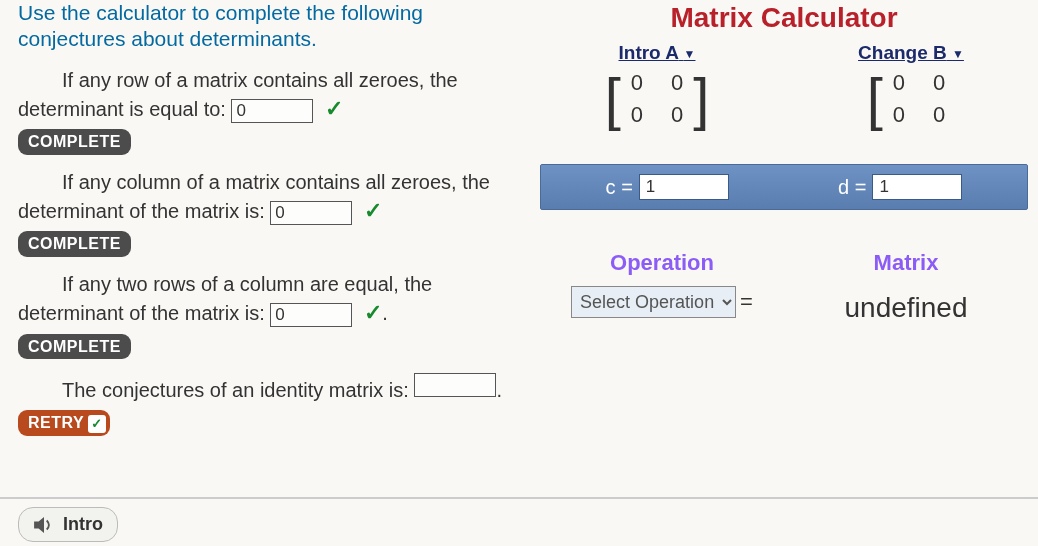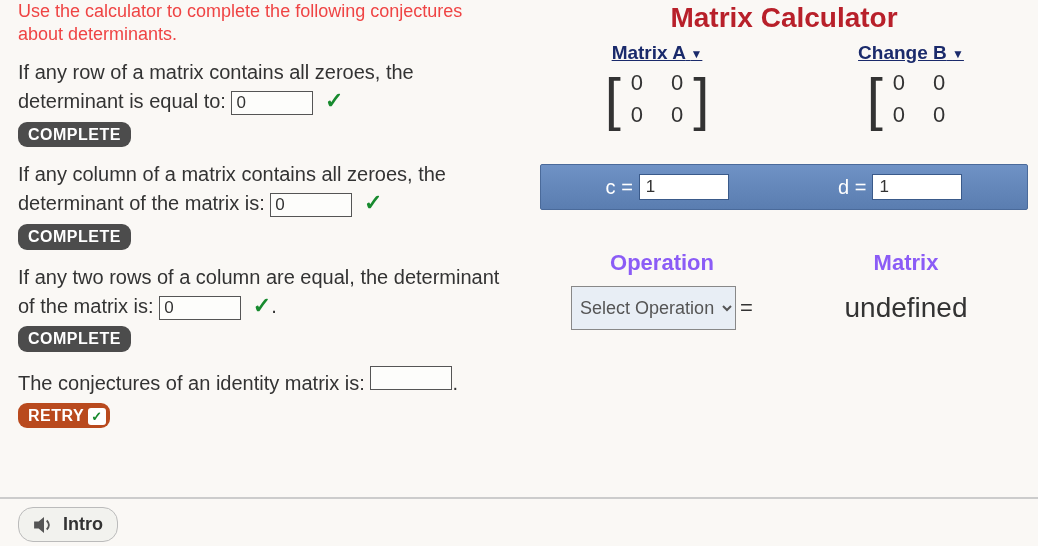--- a/index.html
+++ b/index.html
@@ -11,24 +11,24 @@
     color: #333;
     width: 1038px;
     height: 546px;
     overflow: hidden;
     position: relative;
   }
   .main-wrap { display: flex; height: 100%; }
   .left-pane { flex: 0 0 530px; padding: 0 18px 0 18px; }
   .right-pane { flex: 1; padding: 0 10px 0 10px; position: relative; }
 
-  .instr-top { font-size: 18px; line-height: 1.25; color: #ef4444; margin-bottom: 10px; }
+  .instr-top { font-size: 21px; line-height: 1.25; color: #0369a1; margin-bottom: 10px; }
 
   .q-block { margin-top: 14px; font-size: 20px; line-height: 1.35; }
-  .q-text { display: inline; }
+  .q-text { display: inline; margin-left: 44px; }
   .answer-box {
     display: inline-block;
     border: 1.5px solid #555;
     background: #fdfdfb;
     min-width: 82px;
     height: 24px;
     font-size: 17px;
     padding: 0 4px;
     vertical-align: baseline;
   }
@@ -120,21 +120,21 @@
 
   .op-row { display: flex; margin-top: 40px; }
   .op-col { flex: 1; text-align: center; }
   .op-title { color: #8b5cf6; font-weight: bold; font-size: 22px; }
   .op-select-wrap { margin-top: 10px; display: flex; align-items: center; justify-content: center; gap: 4px; }
   .op-select {
     background: #e8eef5;
     border: 1px solid #888;
     font-size: 18px;
     color: #555;
-    height: 44px;
+    height: 32px;
     padding: 0 4px;
   }
   .equals { font-size: 22px; }
   .result-val { font-size: 28px; margin-top: 16px; }
 
   .footer-bar {
     position: absolute;
     left: 0; right: 0; bottom: 0;
     border-top: 2px solid #ccc;
     padding: 8px 18px 4px;
@@ -197,21 +197,21 @@
       </div>
     </div>
   </div>
 
   <div class="right-pane">
     <div class="calc-title">Matrix Calculator</div>
 
     <div class="matrix-row">
       <div class="matrix-col">
         <span class="change-link">
-          <span>Matrix A</span>
+          <span>Intro A</span>
           <span class="tri-down">▼</span>
         </span>
         <div class="matrix-wrap">
           <span class="bracket">[</span>
           <div class="matrix-grid">
             <span>0</span>
             <span>0</span>
             <span>0</span>
             <span>0</span>
           </div>

